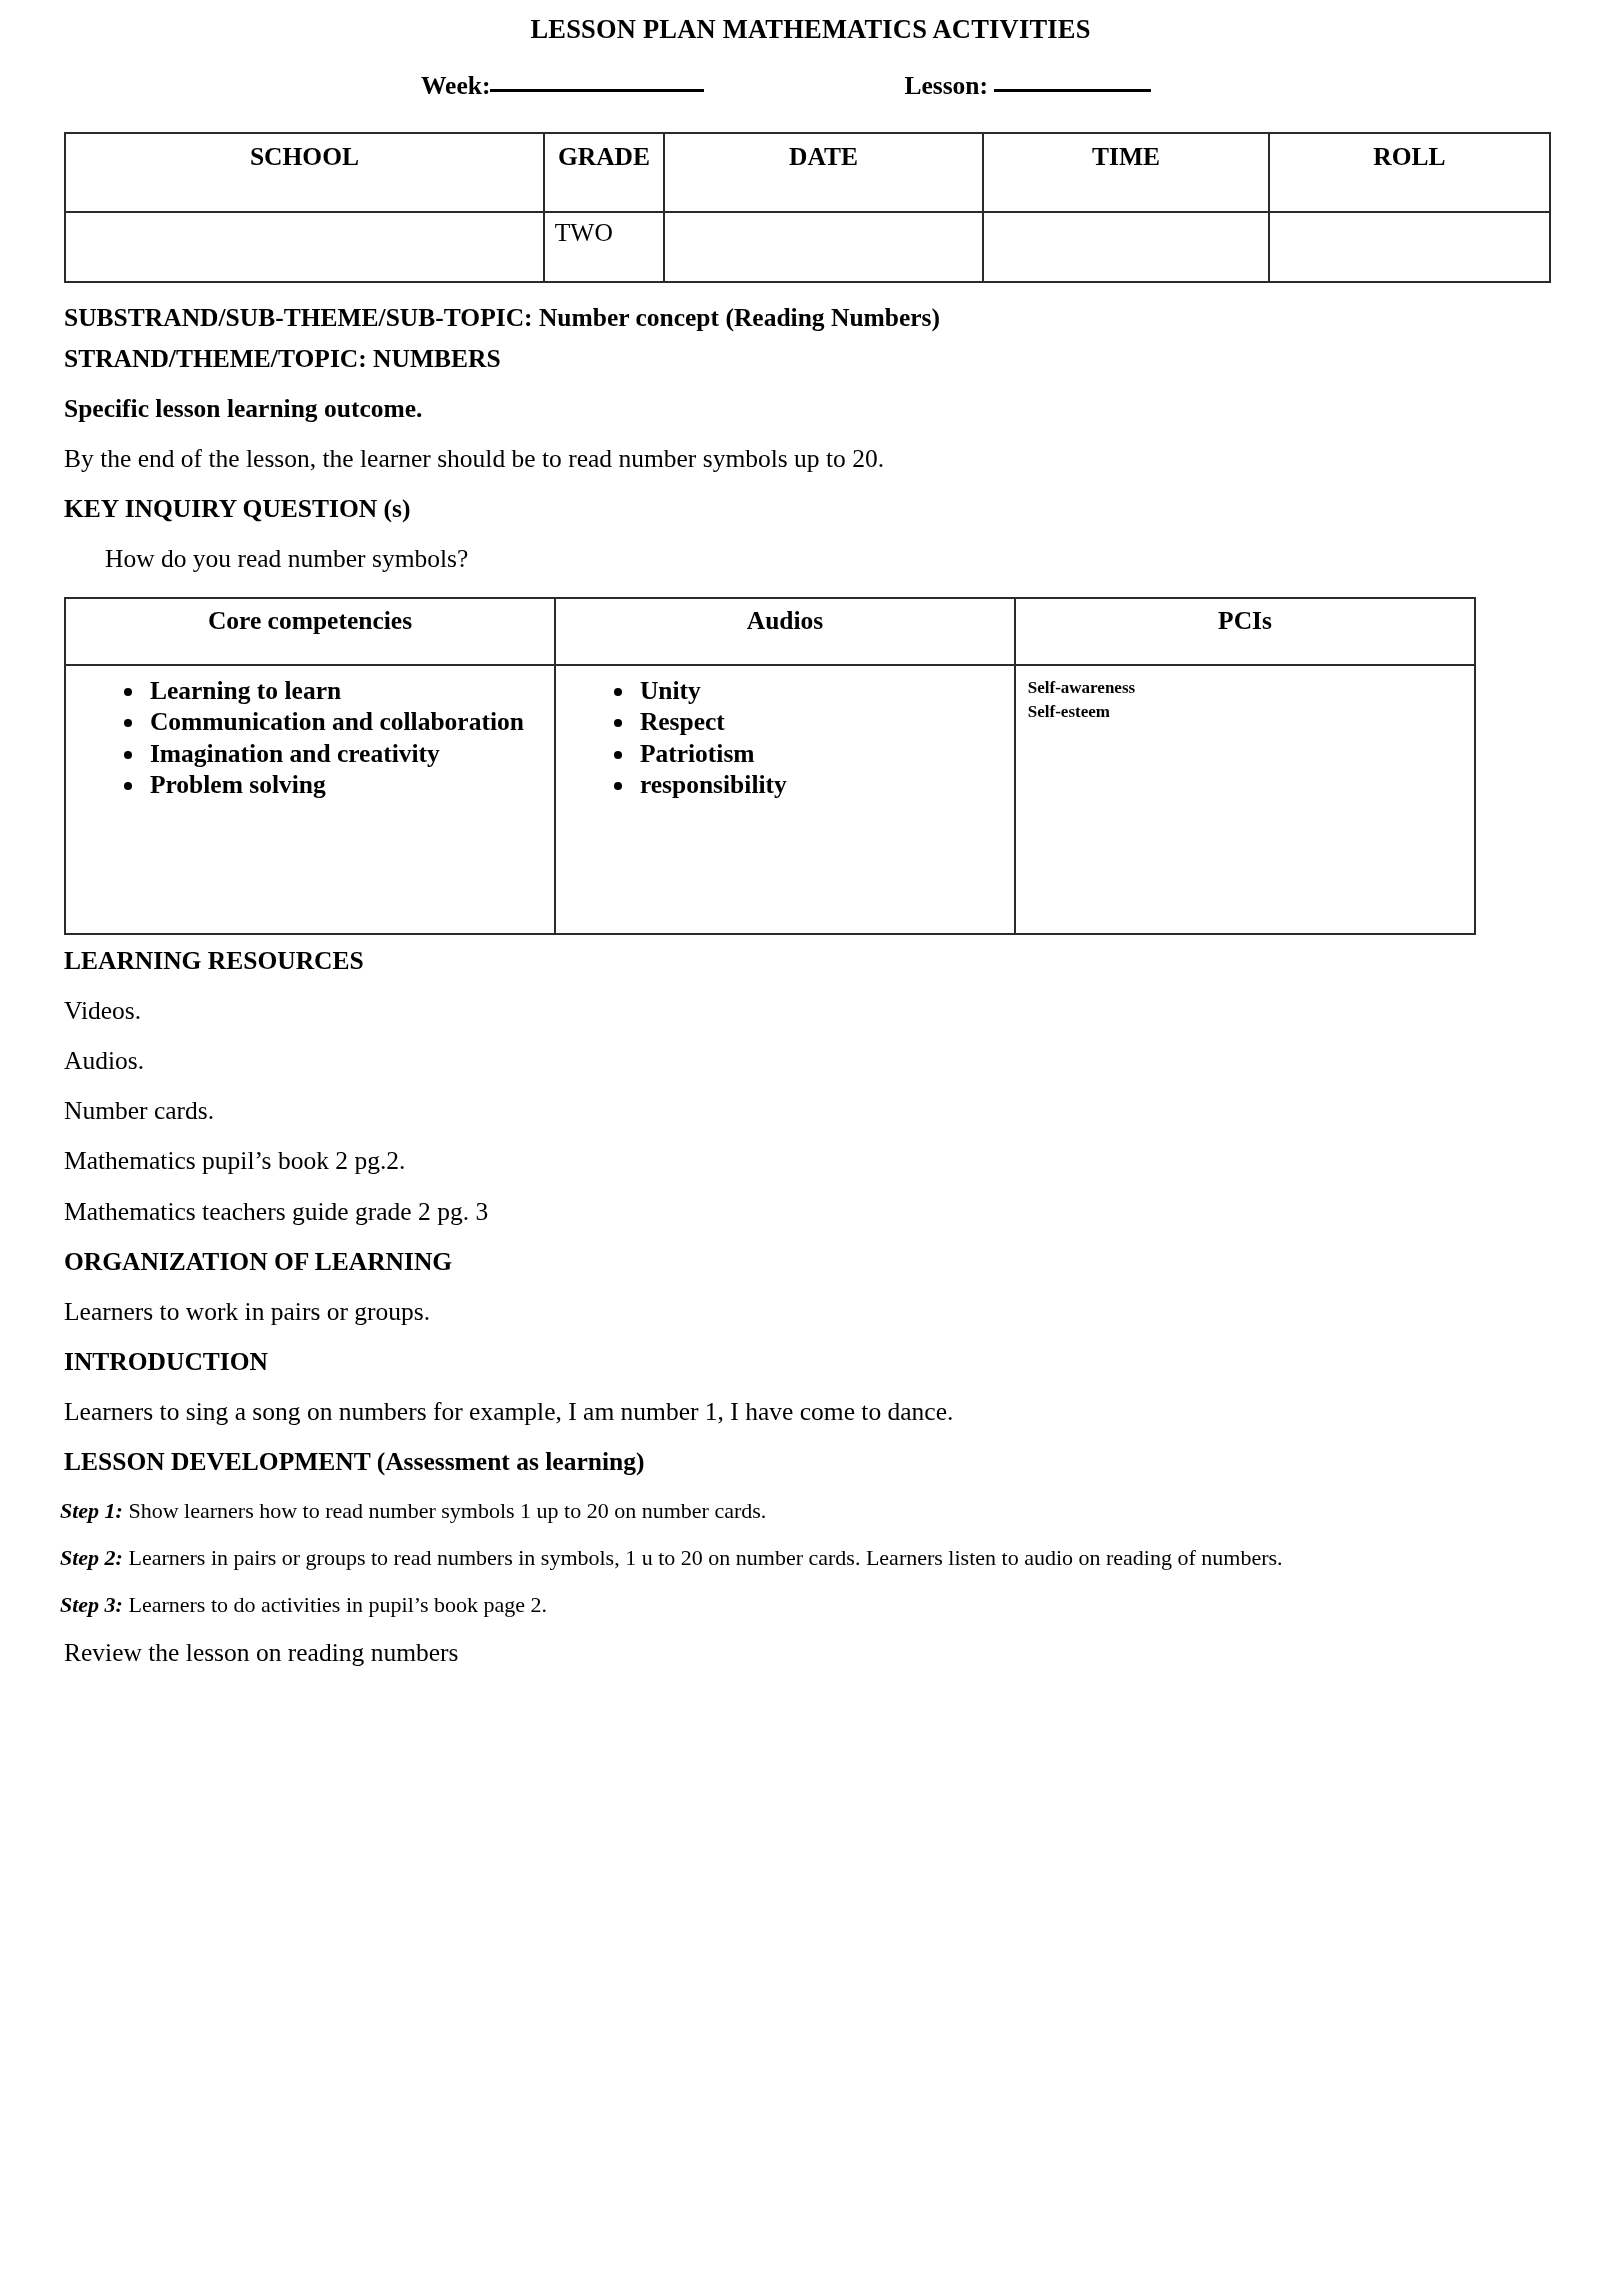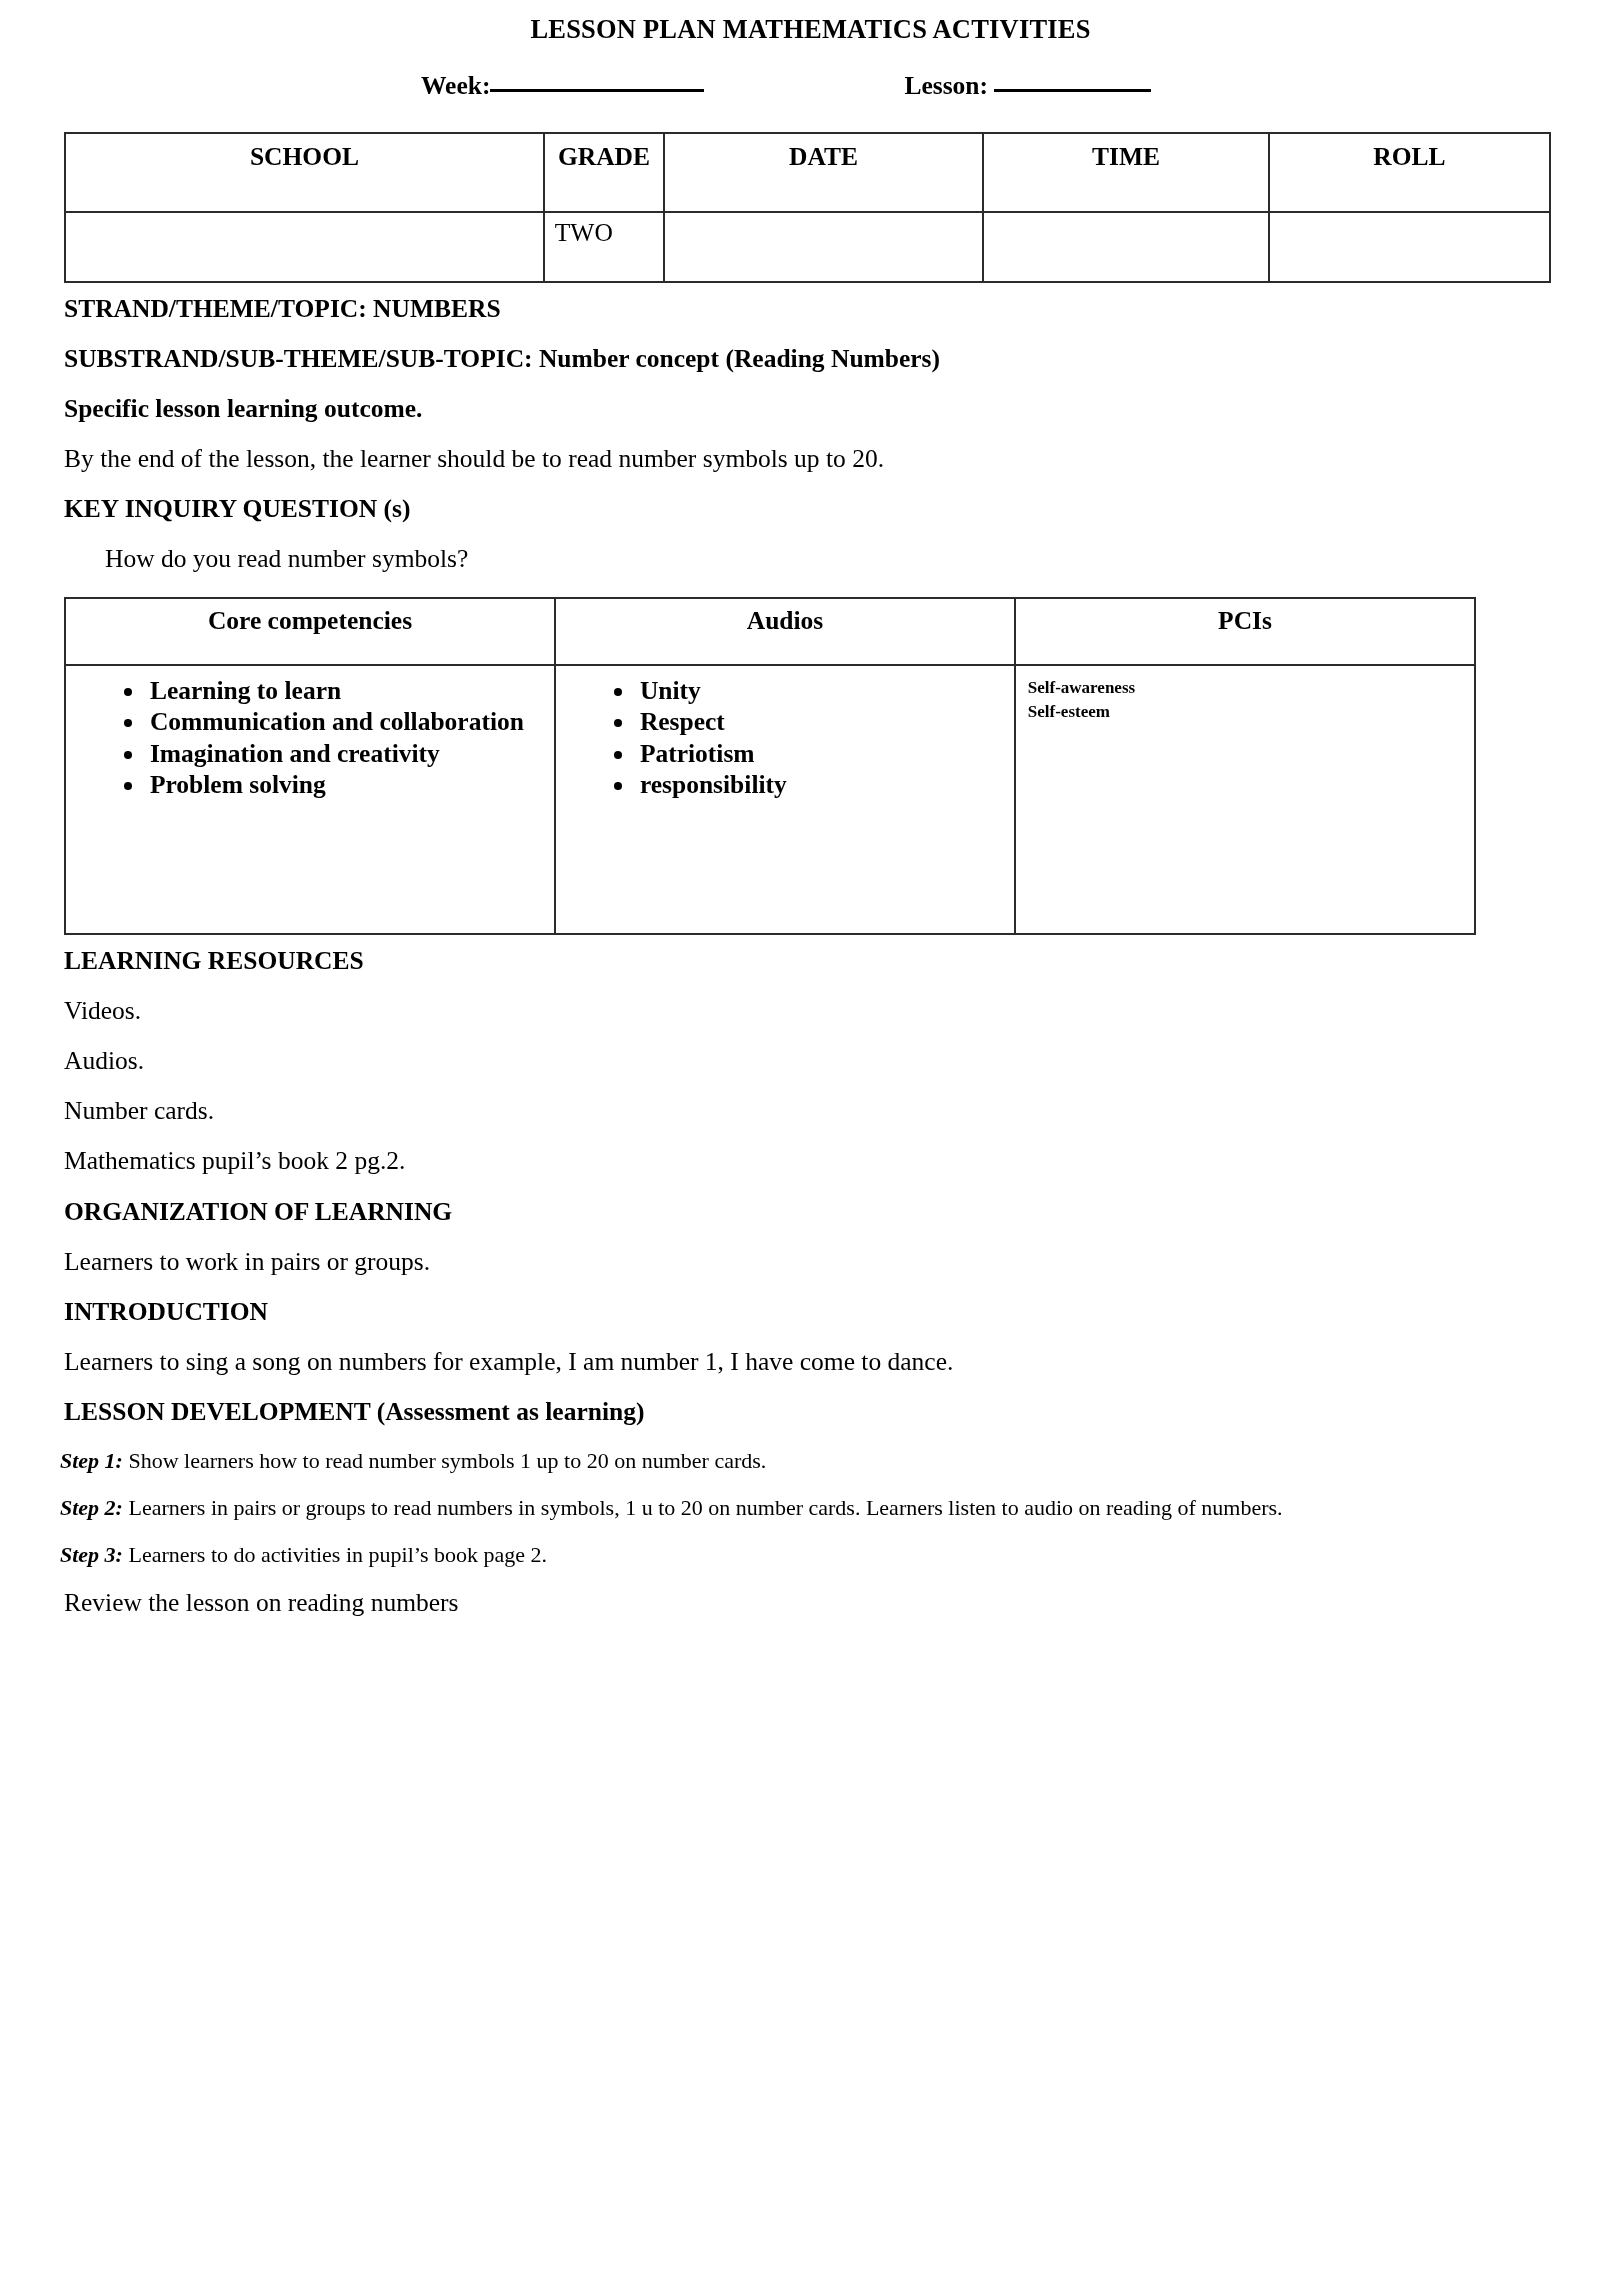--- a/index.html
+++ b/index.html
@@ -195,22 +195,22 @@
       <tr>
         <td class="body-cell"></td>
         <td class="body-cell">TWO</td>
         <td class="body-cell"></td>
         <td class="body-cell"></td>
         <td class="body-cell"></td>
       </tr>
     </tbody>
   </table>
 
+  <div class="blk b-head">SUBSTRAND/SUB-THEME/SUB-TOPIC: Number concept (Reading Numbers)</div>
   <div class="blk b-head nospace-top">STRAND/THEME/TOPIC: NUMBERS</div>
-  <div class="blk b-head">SUBSTRAND/SUB-THEME/SUB-TOPIC: Number concept (Reading Numbers)</div>
 
   <div class="blk b-head">Specific lesson learning outcome.</div>
   <div class="blk b-plain">By the end of the lesson, the learner should be to read number symbols up to 20.</div>
 
   <div class="blk b-head">KEY INQUIRY QUESTION (s)</div>
   <div class="blk b-indent">How do you read number symbols?</div>
 
   <table class="ctable">
     <thead>
       <tr>
@@ -245,20 +245,21 @@
         </td>
       </tr>
     </tbody>
   </table>
 
   <div class="blk b-head nospace-top">LEARNING RESOURCES</div>
   <div class="blk b-plain">Videos.</div>
   <div class="blk b-plain">Audios.</div>
   <div class="blk b-plain"> Number cards.</div>
   <div class="blk b-plain">Mathematics pupil’s book 2 pg.2.</div>
+  <div class="blk b-plain">Mathematics teachers guide grade 2 pg. 3</div>
 
   <div class="blk b-head">ORGANIZATION OF LEARNING</div>
   <div class="blk b-plain">Learners to work in pairs or groups.</div>
 
   <div class="blk b-head">INTRODUCTION</div>
   <div class="blk b-plain">Learners to sing a song on numbers for example, I am number 1, I have come to dance.</div>
 
   <div class="blk b-head">LESSON DEVELOPMENT (Assessment as learning)</div>
 
   <div class="step">

